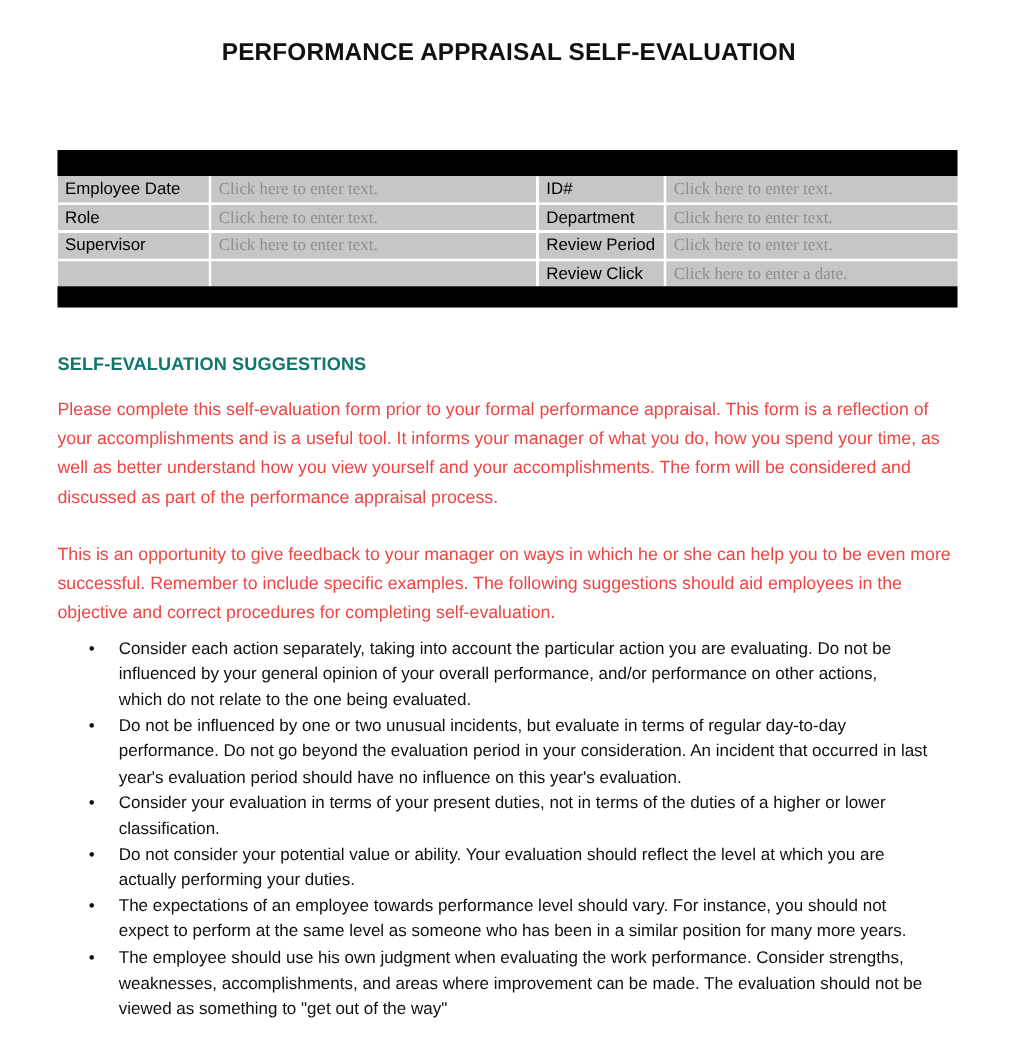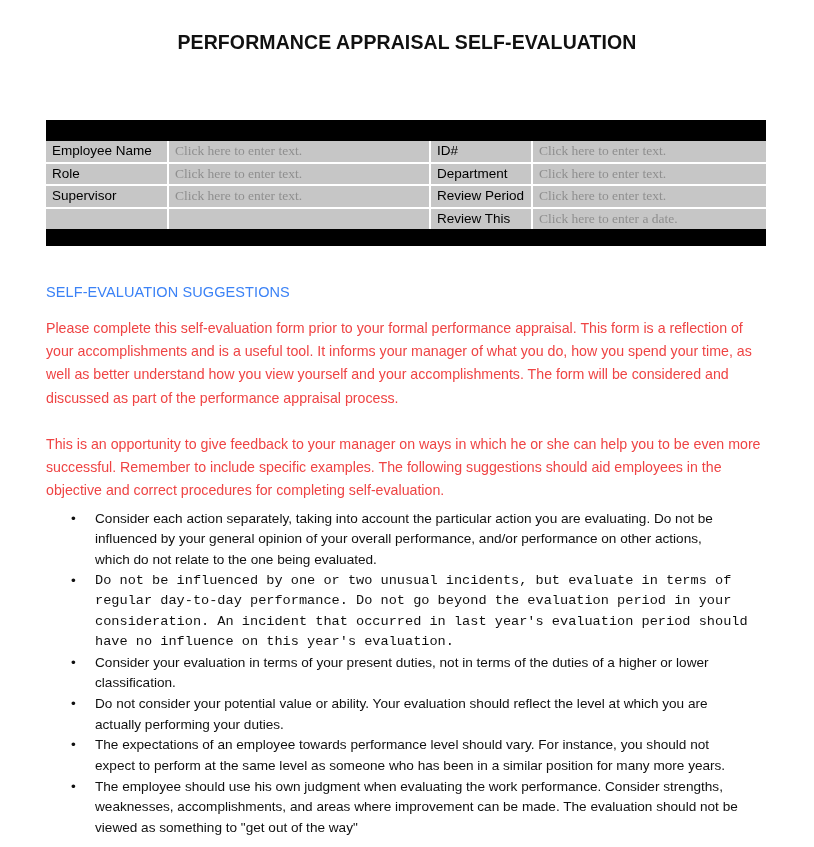--- a/index.html
+++ b/index.html
@@ -91,23 +91,23 @@
   .col-v1 { width: 262px; }
   .col-l2 { width: 102px; }
   .col-v2 { width: 234px; }
 
   
   .section-heading {
     position: absolute;
     left: 46px;
     top: 284px;
     font-size: 14.5px;
-    font-weight: normal;
+    font-weight: bold;
     letter-spacing: 0.1px;
-    color: #3b82f6;
+    color: #0f766e;
   }
 
   
   .body-block {
     position: absolute;
     left: 46px;
     top: 317px;
     width: 718px;
   }
   .para {
@@ -140,21 +140,21 @@
     position: absolute;
     left: 3px;
     top: 0;
     font-size: 13.6px;
     line-height: 20.4px;
   }
   .bullets li .txt {
     display: block;
   }
   .b-w1 { max-width: 635px; }
-  .b-w2 { max-width: 654px; font-family: Liberation Mono, monospace; }
+  .b-w2 { max-width: 654px; }
   .b-w3 { max-width: 648px; }
   .b-w4 { max-width: 652px; }
   .b-w5 { max-width: 640px; }
   .b-w6 { max-width: 645px; }
 </style>
 </head>
 <body>
 
 <div class="page">
 
@@ -164,41 +164,41 @@
     <div class="bar"></div>
     <table class="table-rows">
       <colgroup>
         <col class="col-l1">
           <col class="col-v1">
           <col class="col-l2">
           <col class="col-v2">
       </colgroup>
       <tbody>
         <tr>
-          <td class="label">Employee Name</td>
+          <td class="label">Employee Date</td>
           <td class="value">Click here to enter text.</td>
           <td class="label">ID#</td>
           <td class="value lastcol">Click here to enter text.</td>
         </tr>
         <tr>
           <td class="label">Role</td>
           <td class="value">Click here to enter text.</td>
           <td class="label">Department</td>
           <td class="value lastcol">Click here to enter text.</td>
         </tr>
         <tr>
           <td class="label">Supervisor</td>
           <td class="value">Click here to enter text.</td>
           <td class="label">Review Period</td>
           <td class="value lastcol">Click here to enter text.</td>
         </tr>
         <tr>
           <td class="blank"></td>
           <td class="blank"></td>
-          <td class="label">Review This</td>
+          <td class="label">Review Click</td>
           <td class="value lastcol">Click here to enter a date.</td>
         </tr>
       </tbody>
     </table>
     <div class="bar bottom"></div>
   </div>
 
   <div class="section-heading">SELF-EVALUATION SUGGESTIONS</div>
 
   <div class="body-block">

